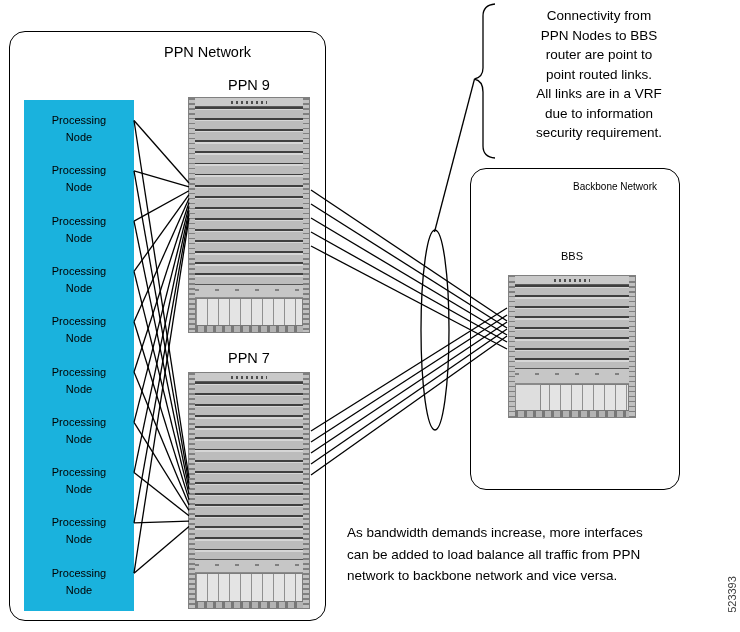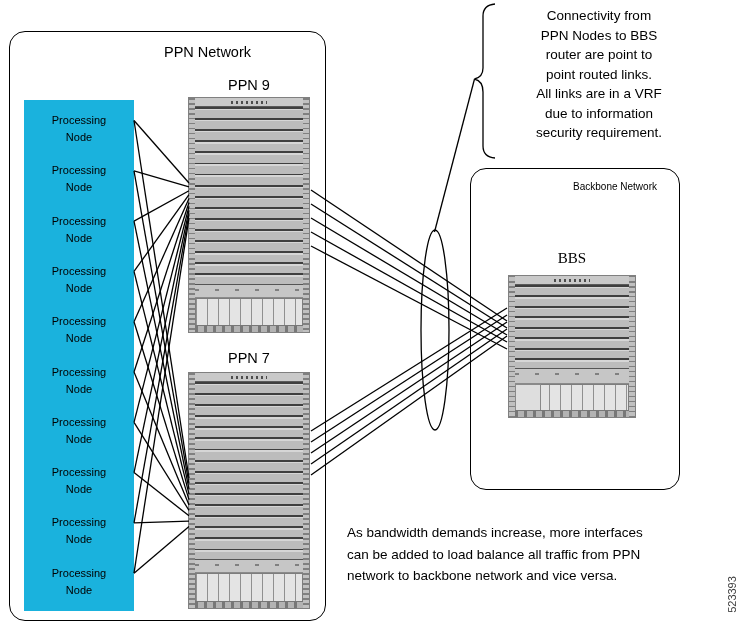--- a/index.html
+++ b/index.html
@@ -107,21 +107,21 @@
     <div class="midband" style="top:186px; height:14px;">
         <div class="ticks"></div>
       </div>
     <div class="cards" style="top:200px; height:31px;"></div>
     <div class="bottomband"></div>
   </div>
 
   <div class="group-box" style="left:470px; top:168px; width:210px; height:322px;"></div>
   <div class="group-title" style="left:470px; top:181px; width:210px; font-size:10px;">Backbone Network</div>
 
-  <div class="router-label" style="left:508px; top:250px; width:128px; font-size:15px;font-family:Liberation Serif, serif;">BBS</div>
+  <div class="router-label" style="left:508px; top:250px; width:128px; font-size:11px;">BBS</div>
   <div class="chassis" style="left:508px; top:275px; width:128px; height:143px;">
     <div class="rail left"></div>
     <div class="rail right"></div>
     <div class="ch-header">
         <div class="vents"></div>
       </div>
     <div class="slots bbs"></div>
     <div class="midband" style="top:92px; height:16px;">
         <div class="ticks"></div>
       </div>

